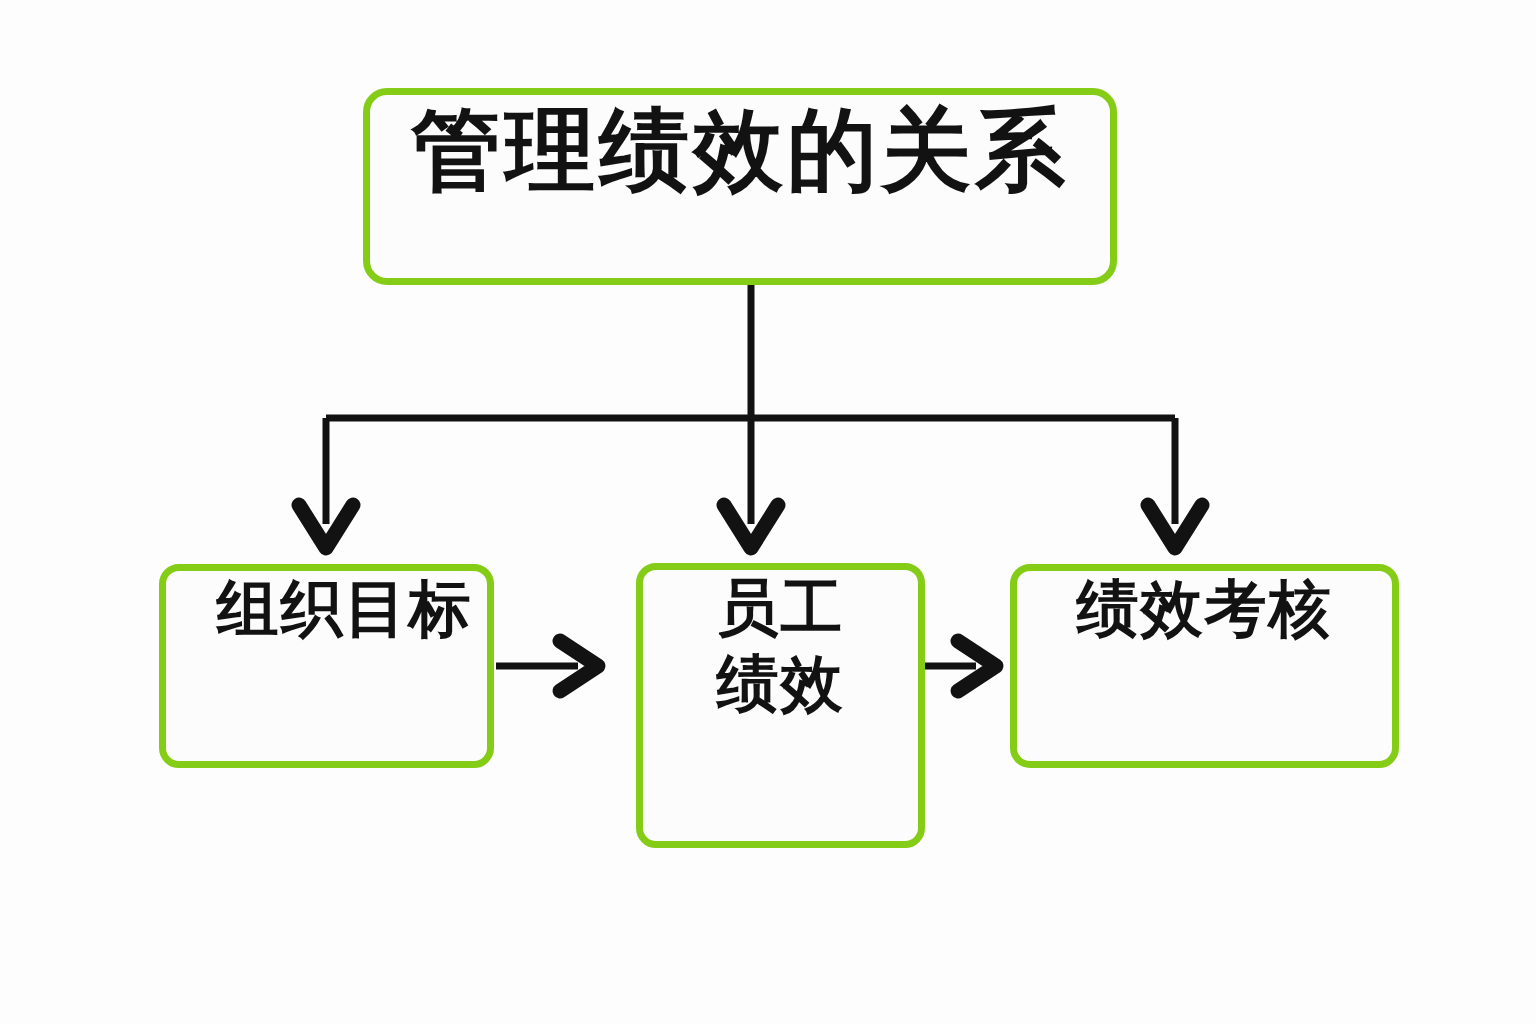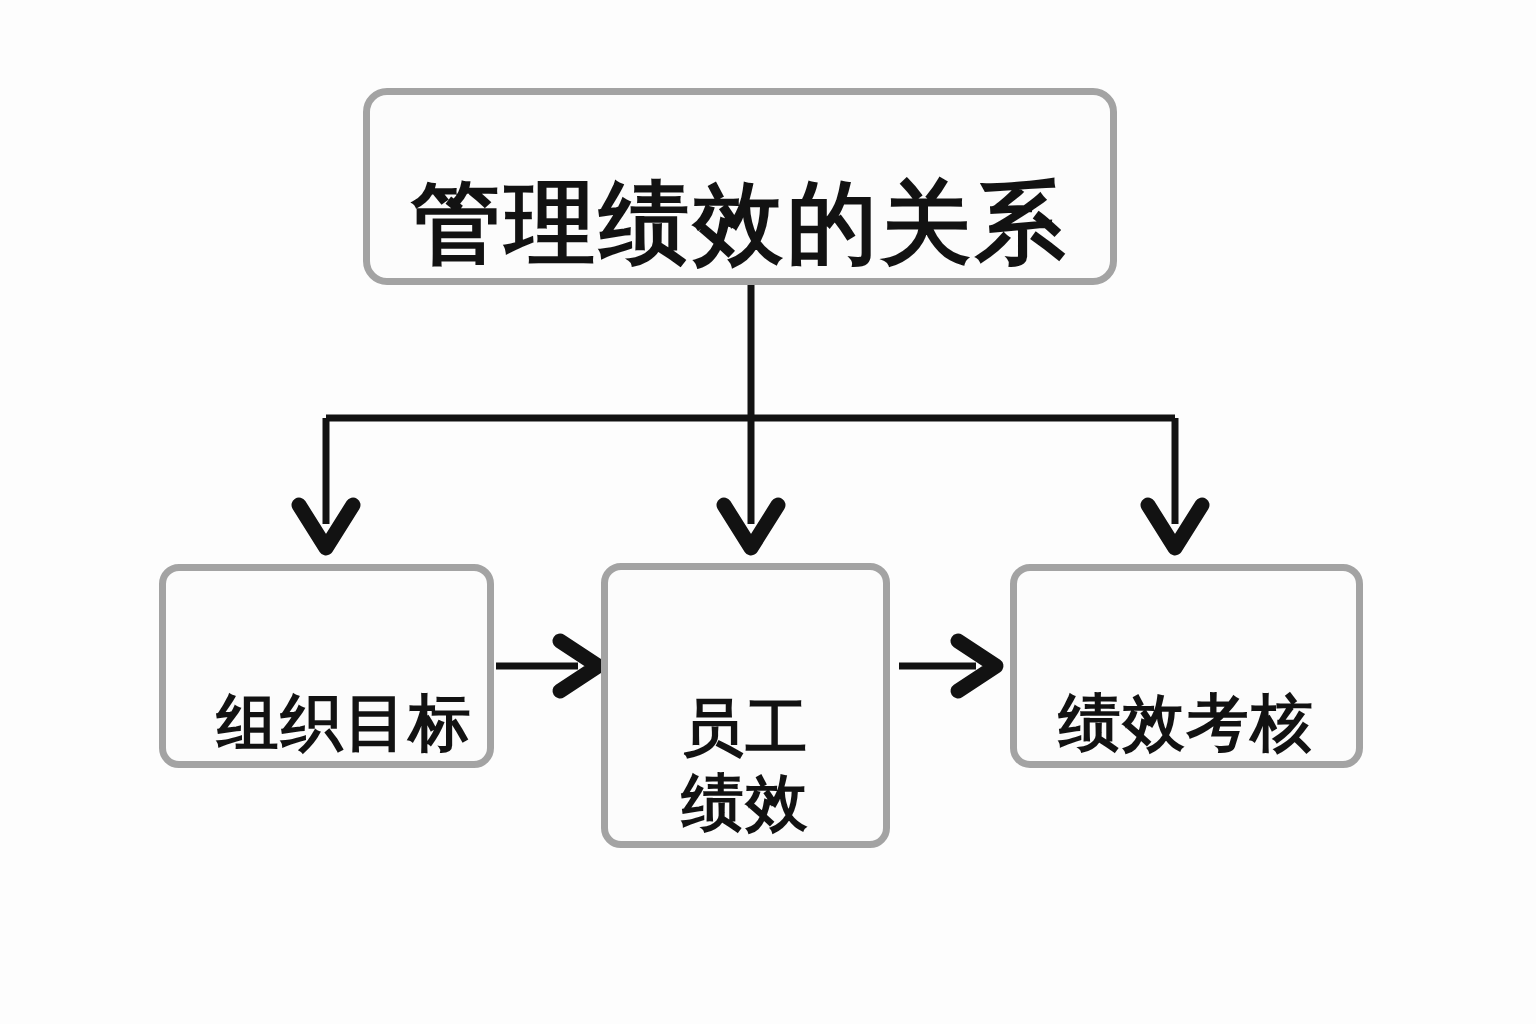--- a/index.html
+++ b/index.html
@@ -23,24 +23,24 @@
     position: absolute;
     left: 0;
     top: 0;
     width: 1536px;
     height: 1024px;
   }
   .node {
     position: absolute;
     box-sizing: border-box;
     background: #fcfcfc;
-    border: 7px solid #a3a3a3;
+    border: 7px solid #84cc16;
     border-radius: 20px;
     display: flex;
-    align-items: flex-end;
+    align-items: flex-start;
     justify-content: center;
     text-align: center;
     color: #121212;
     font-weight: 700;
     letter-spacing: 2px;
     line-height: 1.22;
   }
   #node-root {
     left: 363px;
     top: 88px;
@@ -52,30 +52,30 @@
   }
   #node-goal {
     left: 159px;
     top: 564px;
     width: 335px;
     height: 204px;
     font-size: 62px;
     padding-left: 36px;
   }
   #node-perf {
-    left: 601px;
+    left: 636px;
     top: 563px;
     width: 289px;
     height: 285px;
     font-size: 62px;
   }
   #node-review {
     left: 1010px;
     top: 564px;
-    width: 353px;
+    width: 389px;
     height: 204px;
     font-size: 62px;
   }
   .node-label {
     display: block;
     white-space: pre-line;
   }
 </style>
 </head>
 <body>

